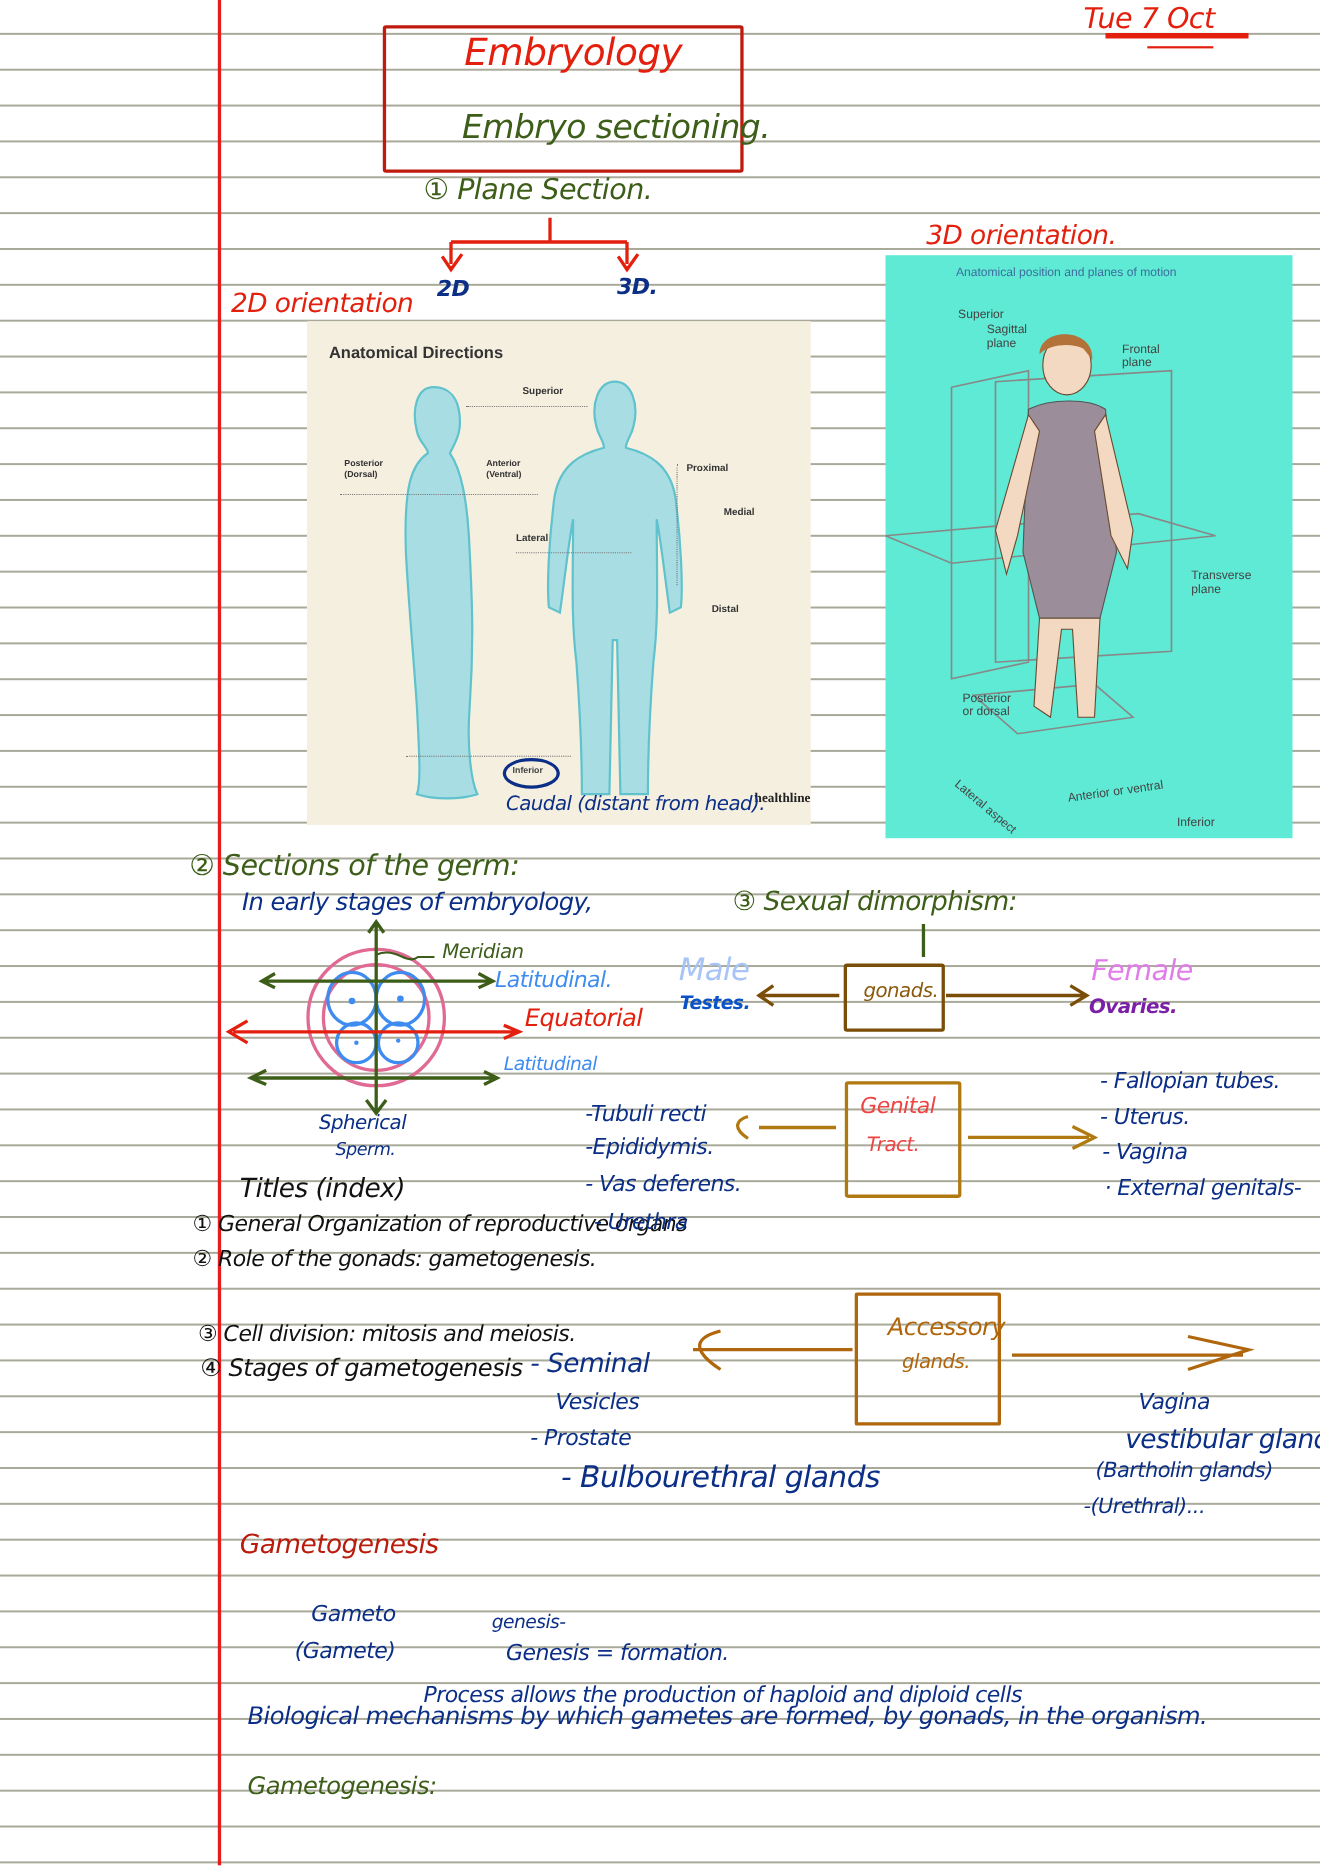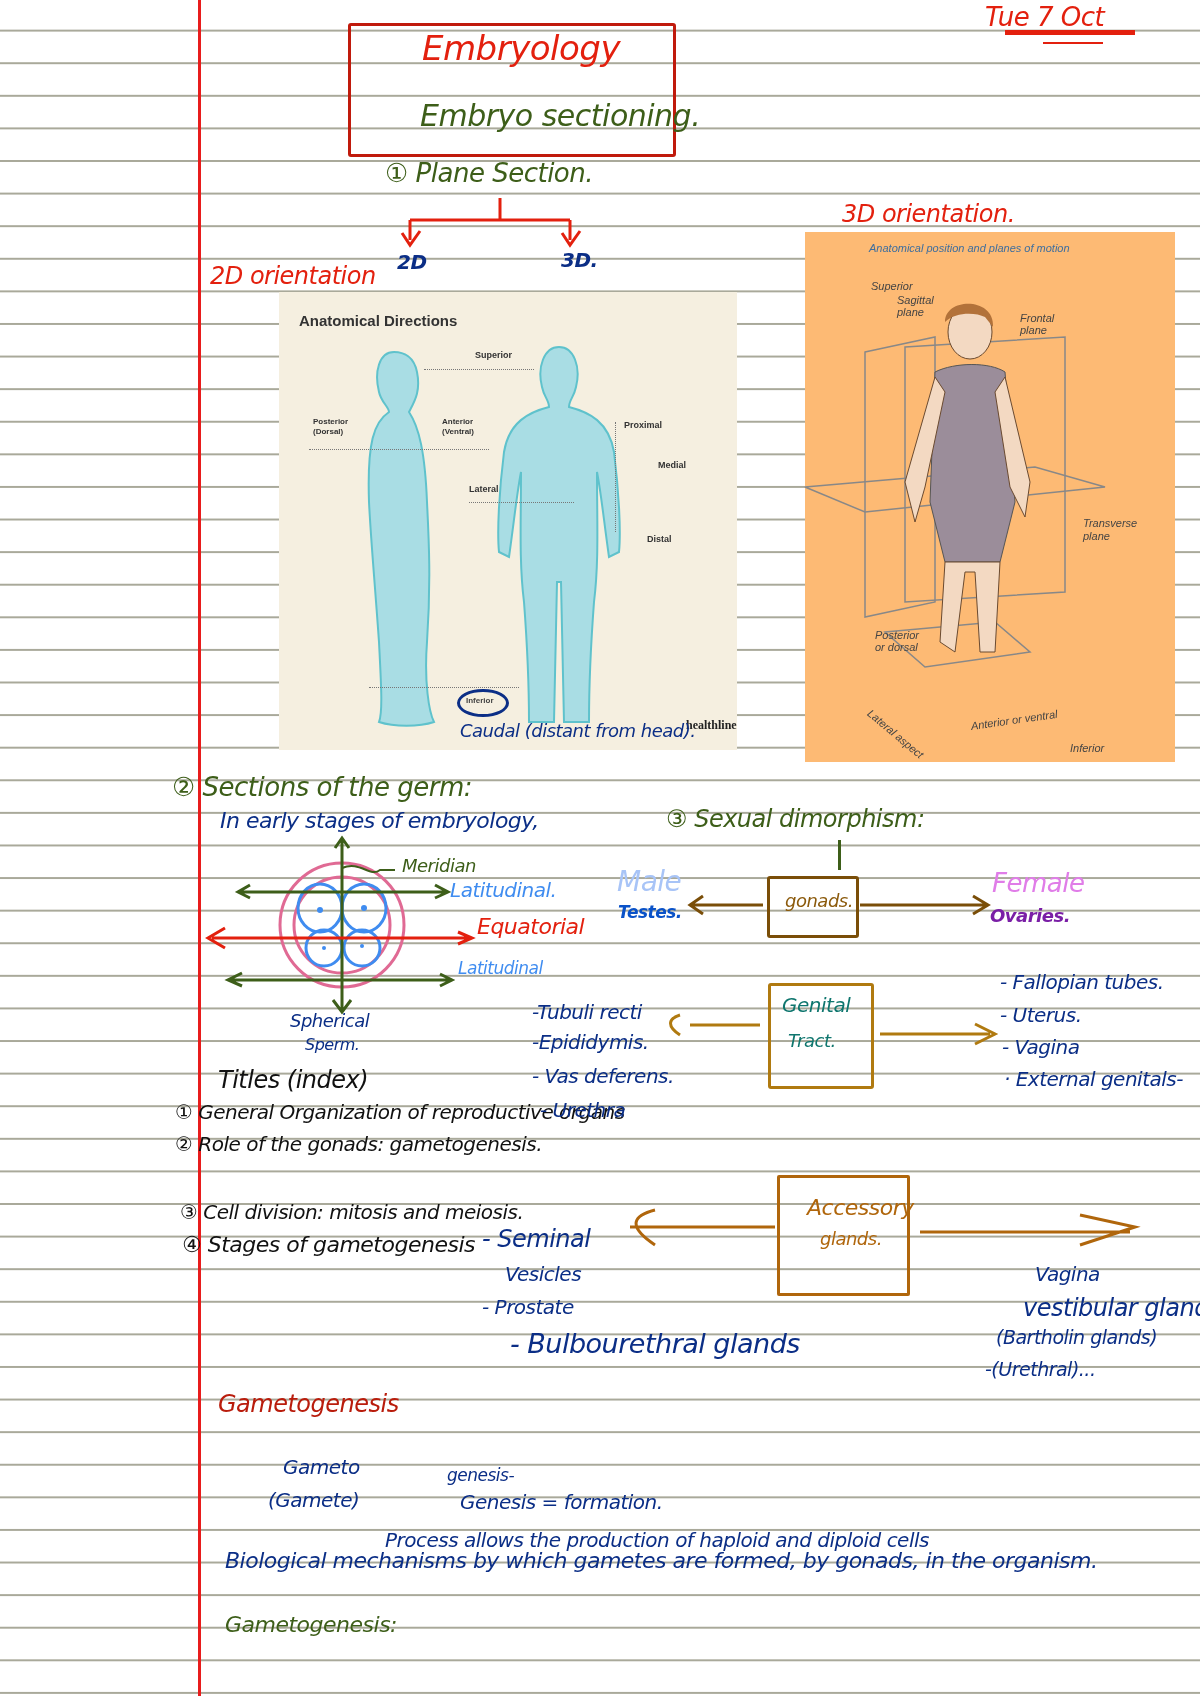--- a/index.html
+++ b/index.html
@@ -19,24 +19,24 @@
   .margin-line { position: absolute; left: 198px; top: 0; width: 3px; height: 1696px; background: #e81c1c; }
   .hw { position: absolute; white-space: nowrap; font-family: "DejaVu Sans", sans-serif; font-style: italic; letter-spacing: -0.5px; }
   .print { position: absolute; white-space: nowrap; font-family: "Liberation Sans", sans-serif; }
   .red { color: #e3200e; }
   .dred { color: #b91c0c; }
   .green { color: #3d5e19; }
   .navy { color: #0b2e86; }
   .lblue { color: #3f8cf0; }
   .black { color: #111111; }
   .brown { color: #8b5a0c; }
-  .gold { color: #0f766e; }
+  .gold { color: #ef4444; }
   .box { position: absolute; border-style: solid; }
   .img1 { position: absolute; left: 279px; top: 292px; width: 458px; height: 458px; background: #f5efe0; }
-  .img2 { position: absolute; left: 805px; top: 232px; width: 370px; height: 530px; background: #fdba74; font-style: italic; }
+  .img2 { position: absolute; left: 805px; top: 232px; width: 370px; height: 530px; background: #5eead4; }
   svg { position: absolute; overflow: visible; }
 </style>
 </head>
 <body>
 
 <div class="rules"></div>
 <div class="margin-line"></div>
 
 <div class="hw red" style="left:985px;top:2px;font-size:26px;">Tue 7 Oct</div>
 <div style="position:absolute;left:1005px;top:30px;width:130px;height:5px;background:#e3200e;"></div>
@@ -68,21 +68,21 @@
   <div class="print" style="left:34px;top:125px;font-size:8px;font-weight:bold;color:#333;">Posterior</div>
   <div class="print" style="left:34px;top:135px;font-size:8px;font-weight:bold;color:#333;">(Dorsal)</div>
   <div class="print" style="left:163px;top:125px;font-size:8px;font-weight:bold;color:#333;">Anterior</div>
   <div class="print" style="left:163px;top:135px;font-size:8px;font-weight:bold;color:#333;">(Ventral)</div>
   <div style="position:absolute;left:30px;top:157px;width:180px;border-top:1px dotted #777;"></div>
   <div class="print" style="left:345px;top:128px;font-size:9px;font-weight:bold;color:#333;">Proximal</div>
   <div class="print" style="left:367px;top:168px;font-size:9px;font-weight:bold;color:#333;padding-left:12px;">Medial</div>
   <div class="print" style="left:190px;top:192px;font-size:9px;font-weight:bold;color:#333;">Lateral</div>
   <div style="position:absolute;left:190px;top:210px;width:105px;border-top:1px dotted #777;"></div>
   <div style="position:absolute;left:336px;top:130px;height:110px;border-left:1px dotted #777;"></div>
-  <div class="print" style="left:368px;top:242px;font-size:9px;font-weight:bold;color:#333;">Distal</div>
+  <div class="print" style="left:368px;top:256px;font-size:9px;font-weight:bold;color:#333;">Distal</div>
   <div style="position:absolute;left:90px;top:395px;width:150px;border-top:1px dotted #777;"></div>
   <div style="position:absolute;left:178px;top:397px;width:46px;height:22px;border:3px solid #0b2e86;border-radius:50%;"></div>
   <div class="print" style="left:187px;top:404px;font-size:8px;font-weight:bold;color:#444;">Inferior</div>
   <div class="print" style="left:407px;top:426px;font-size:12px;font-weight:bold;color:#222;font-family:'Liberation Serif',serif;">healthline</div>
 </div>
 <div class="hw navy" style="left:460px;top:720px;font-size:18px;">Caudal (distant from head).</div>
 
 <div class="img2">
   <div class="print" style="left:64px;top:10px;font-size:11px;color:#3e6e9e;">Anatomical position and planes of motion</div>
   <div class="print" style="left:66px;top:48px;font-size:11px;color:#444;">Superior</div>

